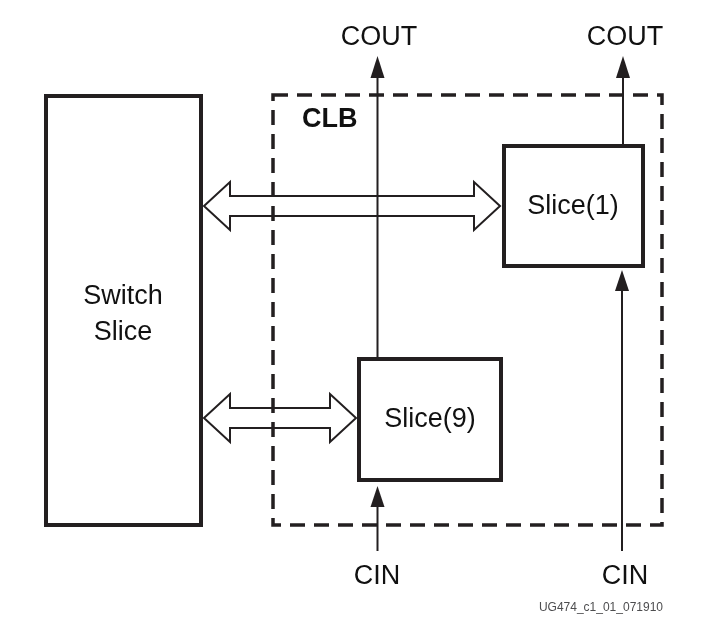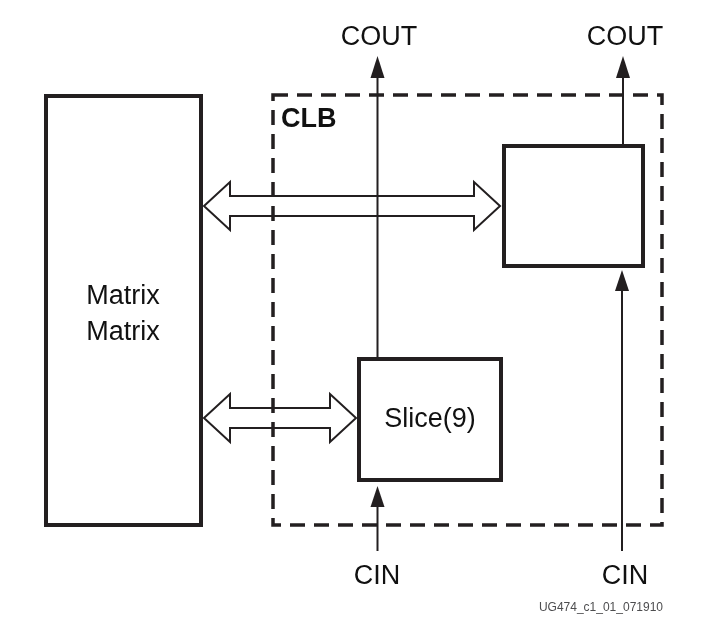--- a/index.html
+++ b/index.html
@@ -31,21 +31,21 @@
   
   .label {
     position: absolute;
     font-size: 27px;
     line-height: 1.15;
     color: var(--text);
     white-space: nowrap;
   }
   .label.centered-x { transform: translateX(-50%); }
   .label.centered-xy { transform: translate(-50%, -50%); }
-  .label.bold { font-weight: bold; }
+  .label.bold { font-weight: bold; margin-left: 21px; }
   .label.multiline {
     white-space: normal;
     width: 140px;
     text-align: center;
     line-height: 36px;
   }
   .caption {
     position: absolute;
     font-size: 12px;
     color: var(--caption);
@@ -79,22 +79,23 @@
     <polygon class="arrowhead" points="377.5,486 370.5,507 384.5,507"></polygon>
     <polygon class="arrowhead" points="622,270 615,291 629,291"></polygon>
   </svg>
 
   <div class="label centered-x" style="left:379px; top:21px;">COUT</div>
 
   <div class="label centered-x" style="left:625px; top:21px;">COUT</div>
 
   <div class="label bold" style="left:281px; top:103px;">CLB</div>
 
-  <div class="label multiline centered-x" style="left:123px; top:277px;">Matrix Matrix</div>
+  <div class="label multiline centered-x" style="left:123px; top:277px;">Switch Slice</div>
 
+  <div class="label centered-xy" style="left:573px; top:206px;">Slice(1)</div>
 
   <div class="label centered-xy" style="left:430px; top:419px;">Slice(9)</div>
 
   <div class="label centered-x" style="left:377px; top:560px;">CIN</div>
 
   <div class="label centered-x" style="left:625px; top:560px;">CIN</div>
 
   <div class="caption" style="left:663px; top:600px;">UG474_c1_01_071910</div>
 
 </div>

